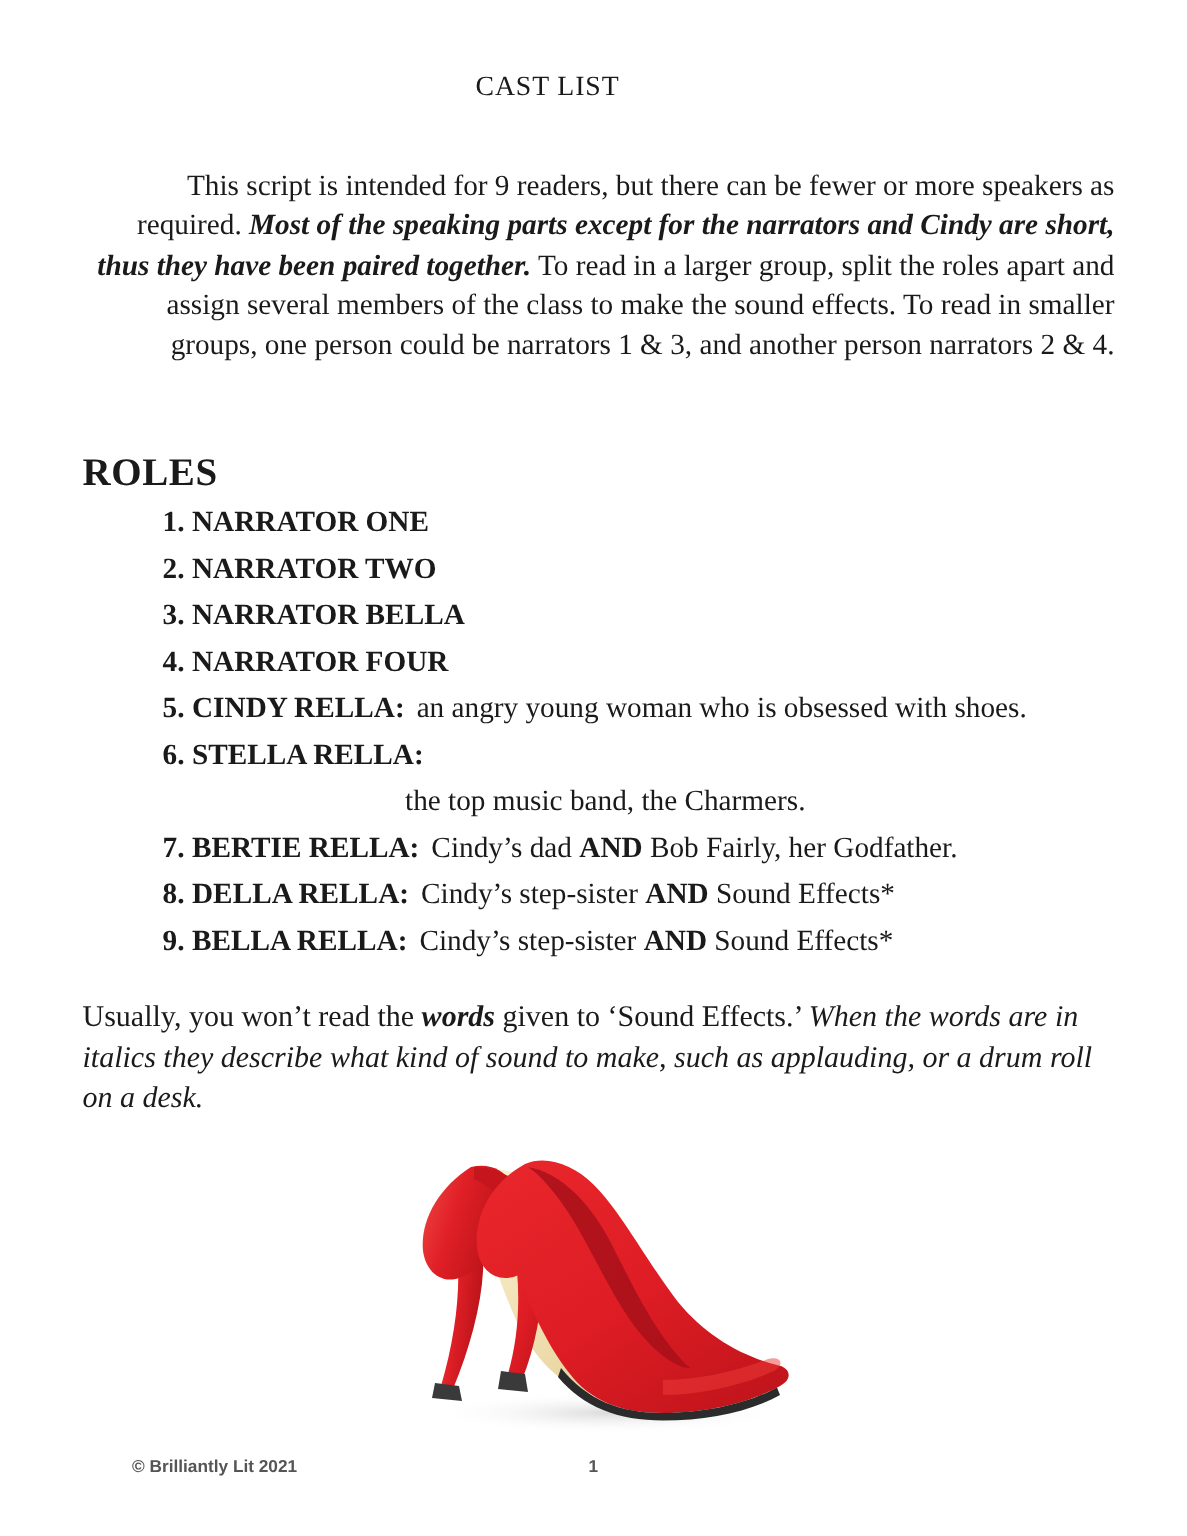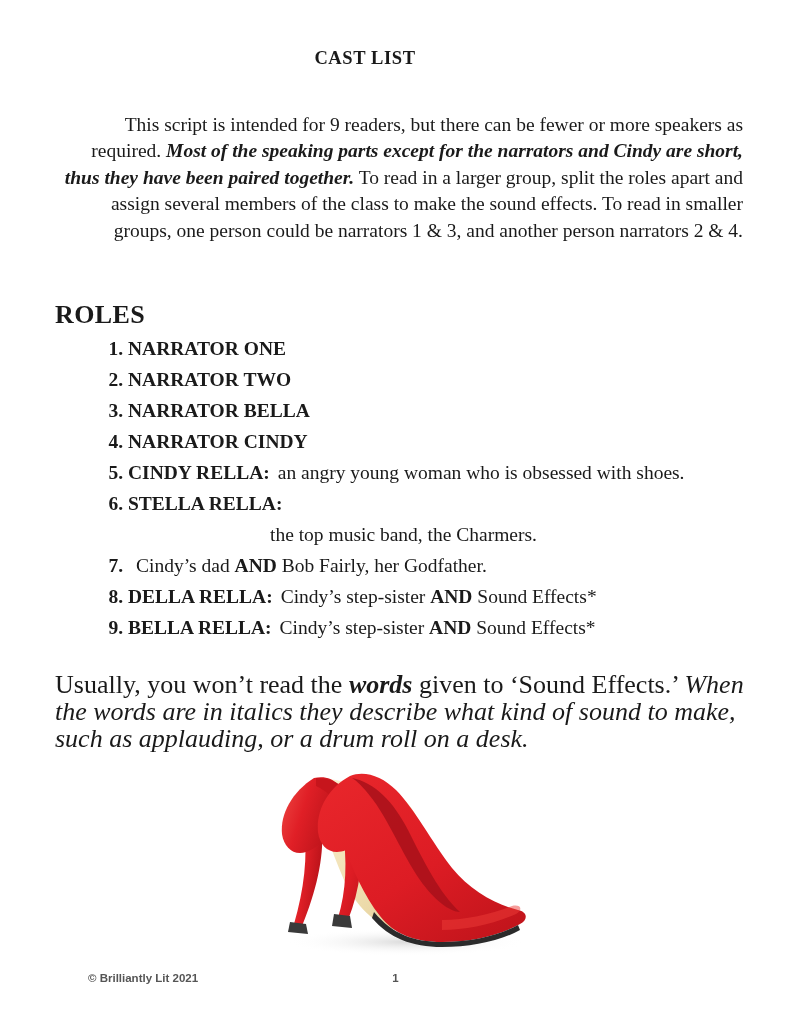--- a/index.html
+++ b/index.html
@@ -20,21 +20,21 @@
     inset: 0;
     background: #ffffff;
   }
   .doc-title {
     position: absolute;
     top: 48px;
     left: 0;
     width: 730px;
     text-align: center;
     font-size: 18.5px;
-    font-weight: bold;
+    font-weight: normal;
     letter-spacing: 0.6px;
   }
   .intro {
     position: absolute;
     top: 92px;
     left: 55px;
     width: 688px;
     font-size: 19.5px;
     line-height: 26.5px;
     text-align: right;
@@ -81,21 +81,21 @@
   .role-cont {
     padding-left: 215px;
     white-space: nowrap;
   }
 
   .outro {
     position: absolute;
     top: 645px;
     left: 55px;
     width: 690px;
-    font-size: 26px;
+    font-size: 20px;
     line-height: 27px;
   }
   .outro i { font-style: italic; }
   .outro .bi { font-weight: bold; font-style: italic; }
 
   .illustration {
     position: absolute;
     top: 752px;
     left: 246px;
     width: 300px;
@@ -146,34 +146,35 @@
     <div class="role-row">
       <span class="role-num">2.</span>
       <span class="role-name">NARRATOR TWO</span>
     </div>
     <div class="role-row">
       <span class="role-num">3.</span>
       <span class="role-name">NARRATOR BELLA</span>
     </div>
     <div class="role-row">
       <span class="role-num">4.</span>
-      <span class="role-name">NARRATOR CINDY</span>
+      <span class="role-name">NARRATOR FOUR</span>
     </div>
     <div class="role-row">
       <span class="role-num">5.</span>
       <span class="role-name">CINDY RELLA:</span>
       <span class="role-desc"><span>an angry young woman who is obsessed with shoes.</span></span>
     </div>
     <div class="role-row">
       <span class="role-num">6.</span>
       <span class="role-name">STELLA RELLA:</span>
     </div>
     <div class="role-cont">the top music band, the Charmers.</div>
     <div class="role-row">
       <span class="role-num">7.</span>
+      <span class="role-name">BERTIE RELLA:</span>
       <span class="role-desc"><span>Cindy’s dad </span><b>AND</b><span> Bob Fairly, her Godfather.</span></span>
     </div>
     <div class="role-row">
       <span class="role-num">8.</span>
       <span class="role-name">DELLA RELLA:</span>
       <span class="role-desc"><span>Cindy’s step-sister </span><b>AND</b><span> Sound Effects*</span></span>
     </div>
     <div class="role-row">
       <span class="role-num">9.</span>
       <span class="role-name">BELLA RELLA:</span>

